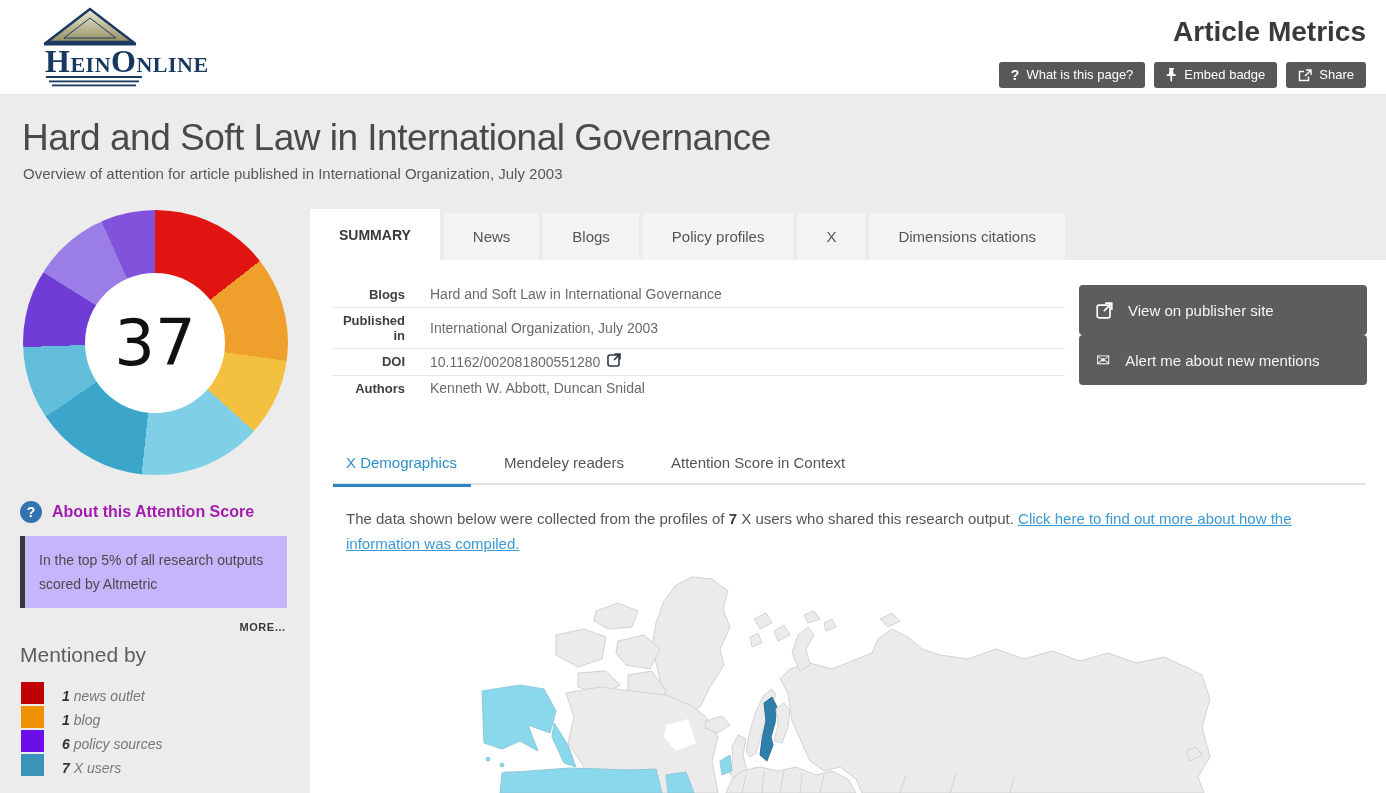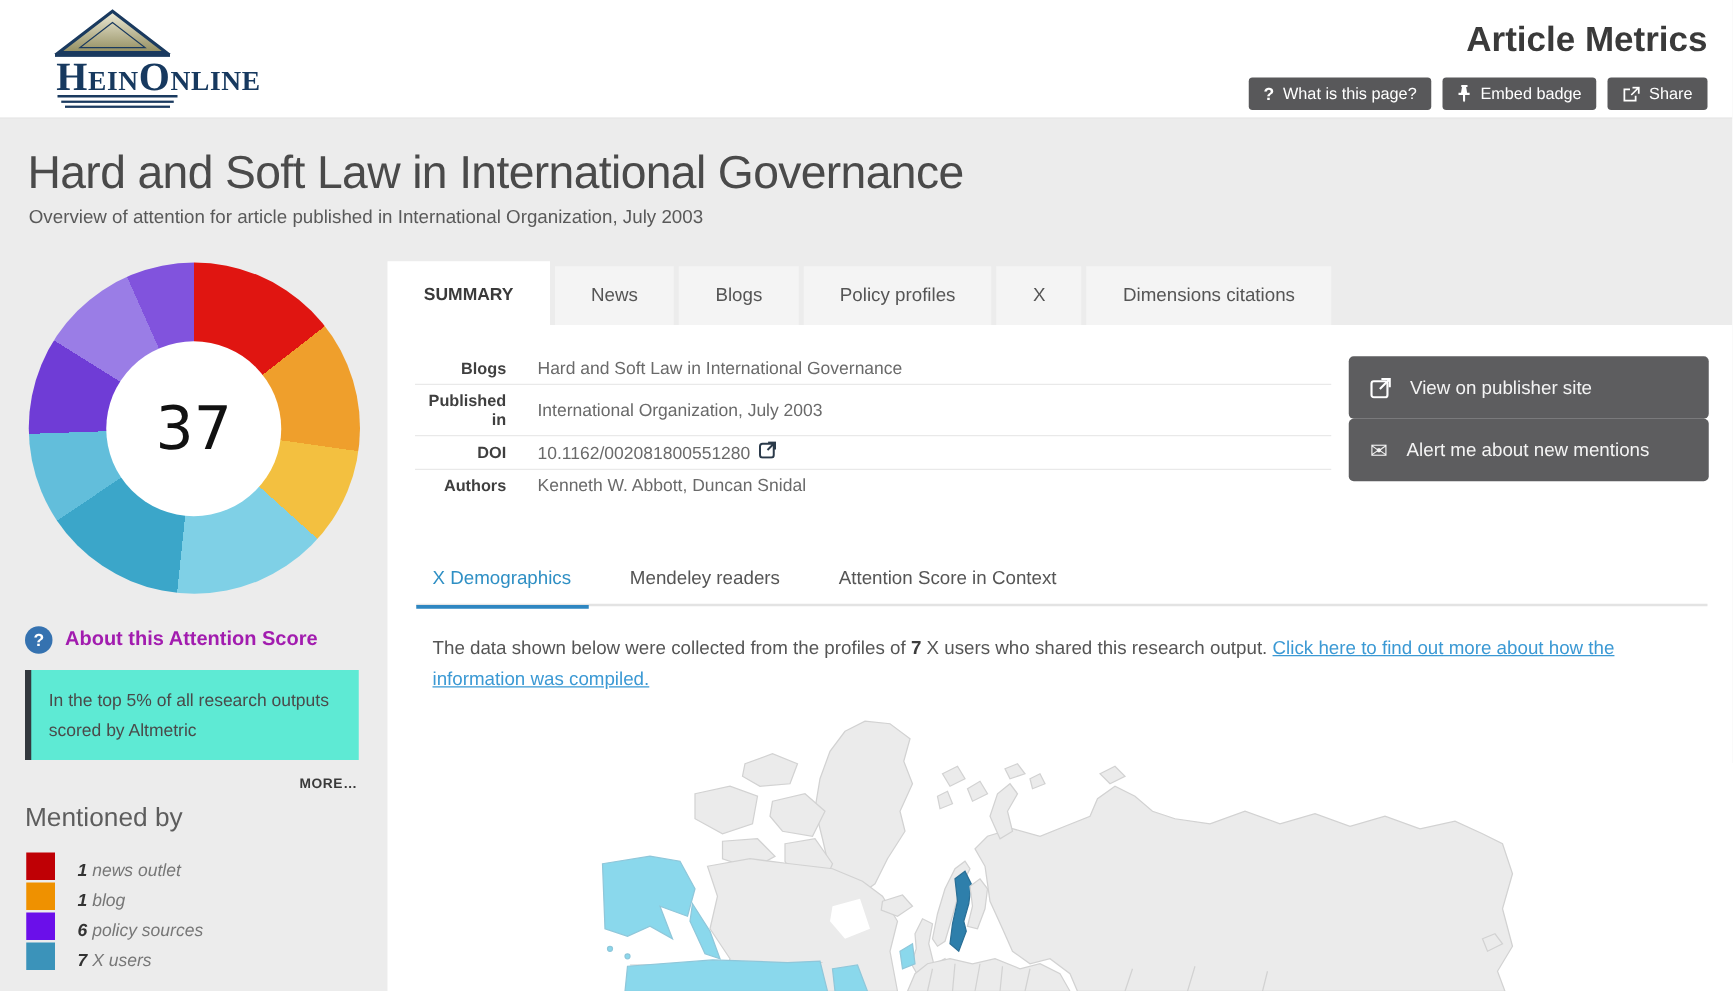--- a/index.html
+++ b/index.html
@@ -25,27 +25,27 @@
   
   .sidebar { position:absolute; left:0; top:208px; width:310px; bottom:0; }
   .donut-wrap { width:265px; height:265px; margin:2px auto 0 auto; position:relative; }
   .donut { width:265px; height:265px; border-radius:50%;
     background:conic-gradient(from 0deg,
       #e01511 0deg 52deg, #ef9f2c 52deg 98deg, #f3c040 98deg 132deg,
       #7fd0e6 132deg 186deg, #3ba6c9 186deg 236deg, #62bedb 236deg 268deg,
       #6f3cd6 268deg 302deg, #9a7de6 302deg 336deg, #8153dd 336deg 360deg); }
   .donut-hole { position:absolute; left:50%; top:50%; width:140px; height:140px; margin:-70px 0 0 -70px;
     border-radius:50%; background:#fff; display:flex; align-items:center; justify-content:center; }
-  .donut-score { font-size:48px; color:#111; font-family:"DejaVu Sans",sans-serif; }
+  .donut-score { font-size:64px; color:#111; font-family:"DejaVu Sans",sans-serif; }
 
   .about-row { display:flex; align-items:center; gap:10px; margin:26px 0 0 20px; }
   .q-circle { width:22px; height:22px; border-radius:50%; background:#3572b0; color:#fff; font-size:14px;
     font-weight:bold; display:flex; align-items:center; justify-content:center; flex:0 0 22px; }
   .about-text { font-size:16px; color:#a21caf; font-weight:700; }
-  .score-box { margin:13px 23px 0 20px; background:#5eead4; border-left:5px solid #33383e; padding:12px 14px; }
+  .score-box { margin:13px 23px 0 20px; background:#c4b5fd; border-left:5px solid #33383e; padding:12px 14px; }
   .score-box p { font-size:14px; color:#4a4a4a; line-height:24px; }
   .more-link { text-align:right; margin:13px 24px 0 0; font-size:11px; font-weight:bold; color:#3a3a3a;
     letter-spacing:0.5px; cursor:pointer; }
   .mentioned-h { margin:10px 0 0 20px; font-size:21px; color:#5d5d5d; font-weight:300; }
   .mention-list { margin-top:13px; }
   .mention-row { display:flex; align-items:flex-end; height:24px;font-style:italic; }
   .swatch { width:23px; height:22px; margin-left:21px; flex:0 0 23px; }
   .mention-label { margin-left:18px; font-size:14px; color:#777; }
   .mention-label b { color:#333; margin-right:4px; }
 

